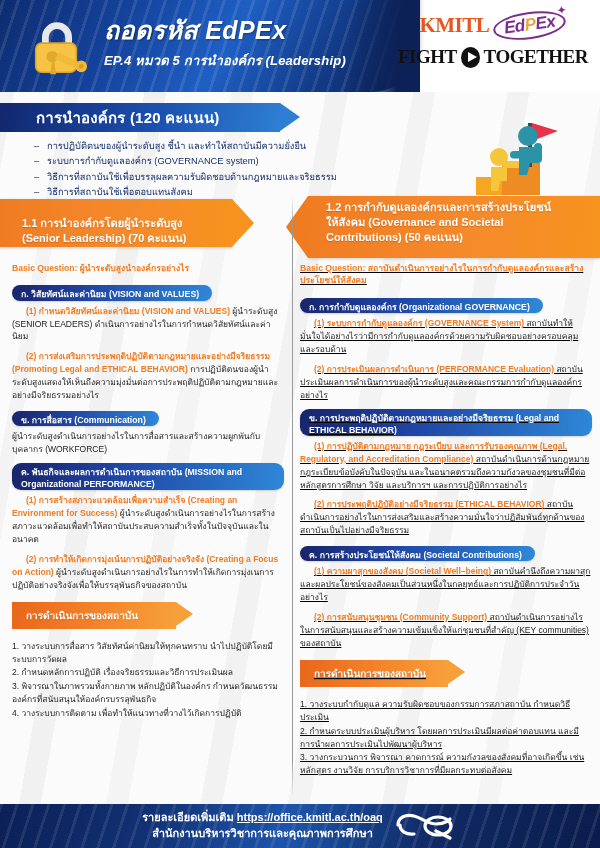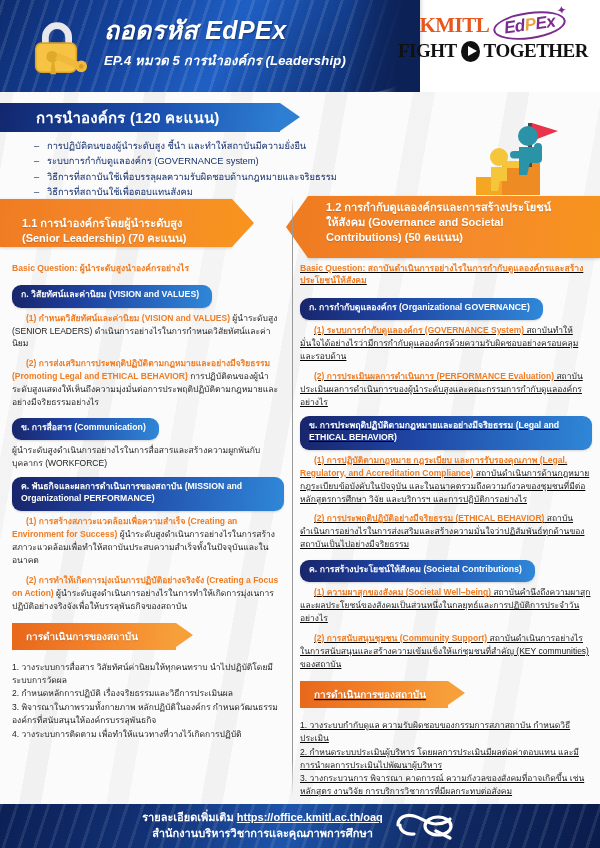--- a/index.html
+++ b/index.html
@@ -89,21 +89,21 @@
     font-size: 17px; font-weight: bold; font-style: italic;
     color: #7B2D8E; letter-spacing: -0.5px;
   }
   .edpex-text .d { color: #E8A33D; }
   .edpex-star {
     position: absolute; right: -4px; top: -6px;
     color: #7B2D8E; font-size: 12px;
   }
   .kmitl-row2 {
     display: flex; align-items: center; justify-content: center;
-    gap: 4px; margin-top: 1px;
+    gap: 4px; margin-top: 7px;
   }
   .fight-text {
     font-size: 19px; font-weight: bold; color: #111111;
     letter-spacing: -0.5px; font-family: "Liberation Serif", serif;
   }
   .play-badge {
     width: 21px; height: 21px; border-radius: 50%;
     background: #111111; position: relative;
     display: inline-block;
   }
@@ -197,21 +197,21 @@
   .basic-q {
     color: #F07C22; font-size: 8.6px; font-weight: bold;
     line-height: 1.45; margin-bottom: 9px;
   }
 
   .subhead {
     display: inline-block;
     background: linear-gradient(95deg, #18256b 0%, #1f44a3 38%, #2f87d8 100%);
     color: #ffffff;
     font-size: 8.7px; font-weight: bold;
-    padding: 3px 13px 7px 9px;
+    padding: 3px 13px 0 9px;
     border-radius: 9px;
     line-height: 1.4;
     margin-bottom: 4px;
     box-shadow: 0 1px 2px rgba(0,0,0,0.15);
   }
   .subhead.wide { display: block; }
 
   .para {
     font-size: 8.5px; color: #1b1b1b; line-height: 1.52;
     margin-bottom: 7px; text-indent: 0;

